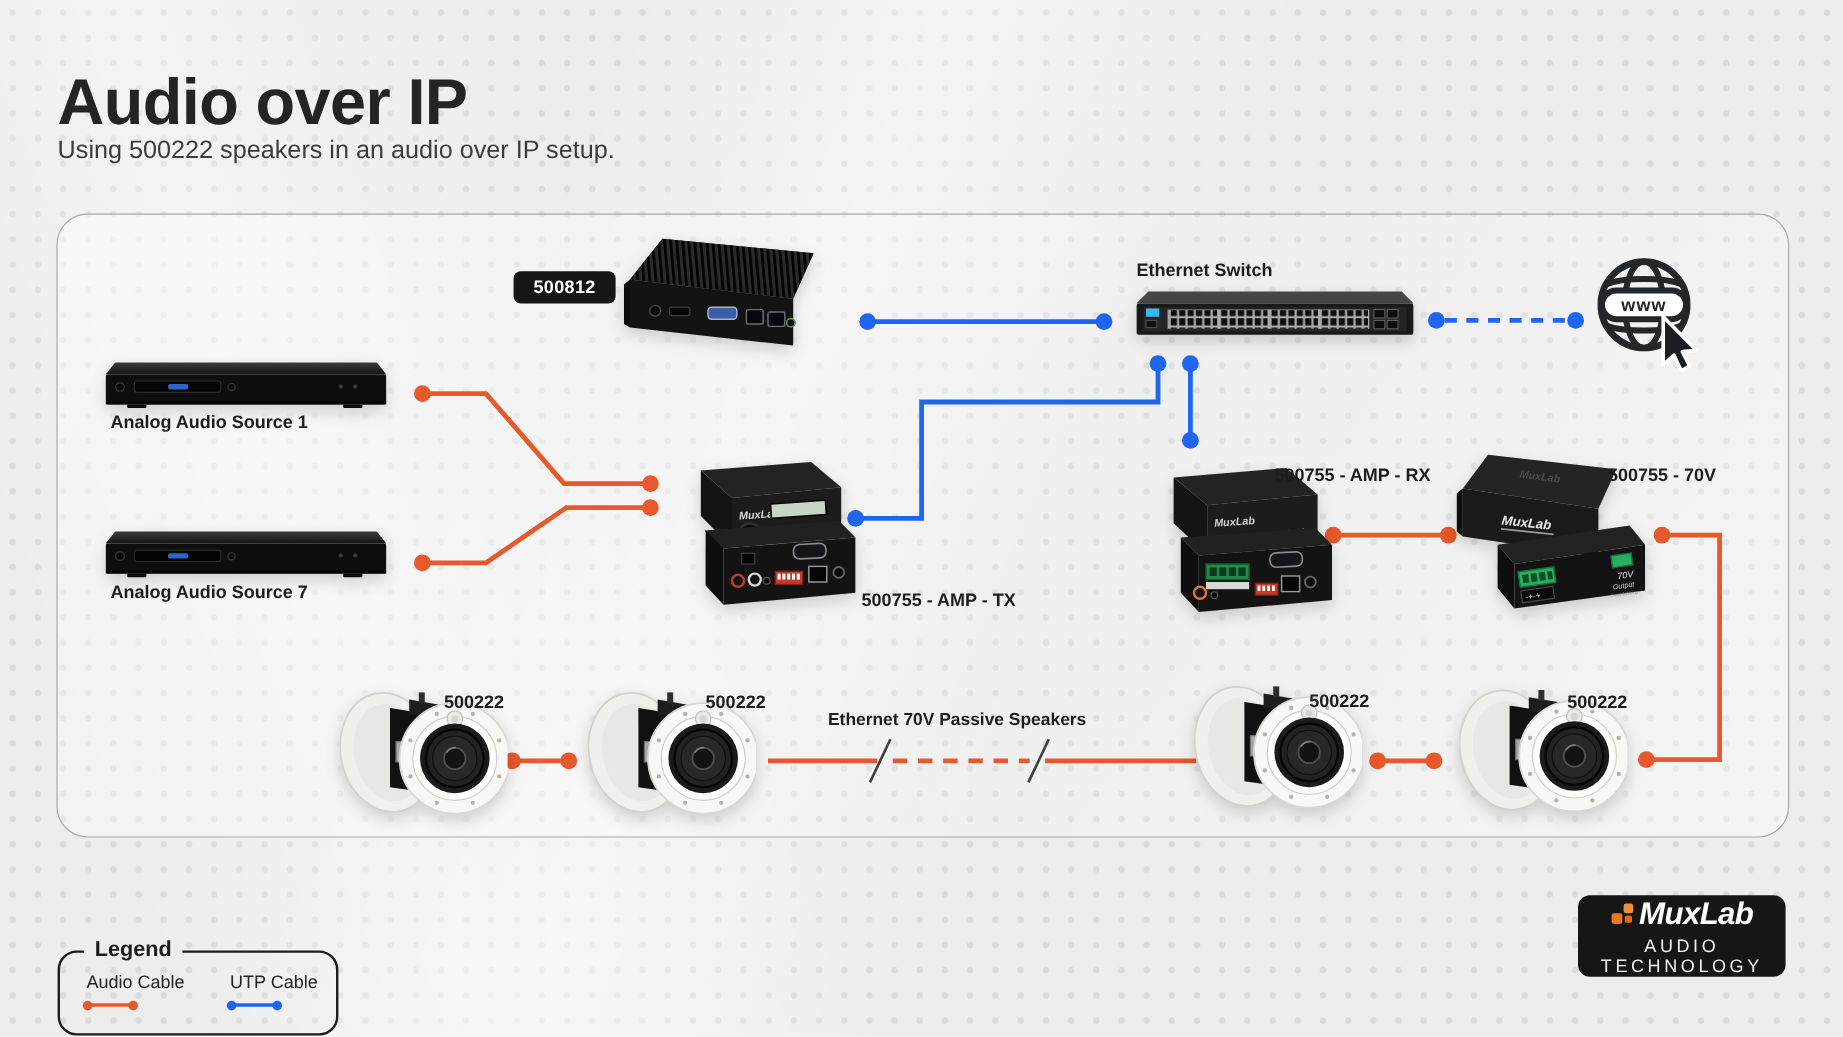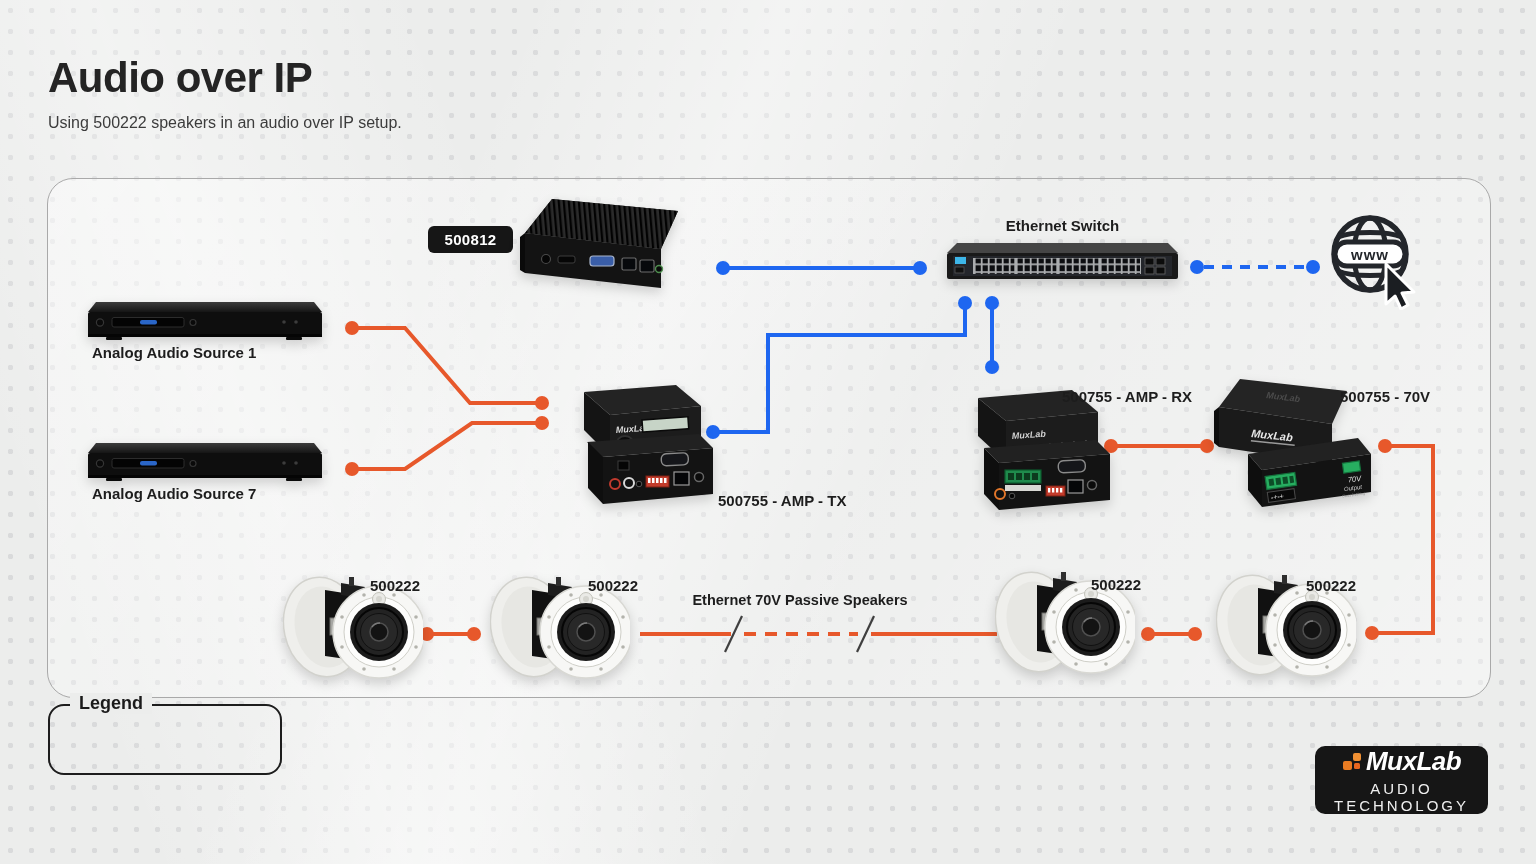--- a/index.html
+++ b/index.html
@@ -4,38 +4,38 @@
 <style>
   html,body{margin:0;padding:0;}
   body{font-family:"Liberation Sans",sans-serif;}
   .page{position:relative;width:1536px;height:864px;overflow:hidden;
     background-color:#ecedec;
     background-image:radial-gradient(circle,#d9dadb 2.6px,transparent 3px);
     background-size:21px 21px;}
   .page::before{content:"";position:absolute;inset:0;pointer-events:none;
     background:linear-gradient(112deg,rgba(255,255,255,0) 28%,rgba(255,255,255,.38) 42%,rgba(255,255,255,0) 58%),
                linear-gradient(250deg,rgba(255,255,255,0) 60%,rgba(255,255,255,.35) 78%,rgba(255,255,255,0) 92%);}
-  .title{position:absolute;left:48px;top:54px;font-size:42px;font-weight:bold;color:#242424;letter-spacing:-.5px;}
-  .subtitle{position:absolute;left:48px;top:114px;font-size:16px;color:#3c3c3c;}
+  .title{position:absolute;left:48px;top:54px;font-size:54px;font-weight:bold;color:#242424;letter-spacing:-.5px;}
+  .subtitle{position:absolute;left:48px;top:114px;font-size:21px;color:#3c3c3c;}
   .panel{position:absolute;left:47px;top:178px;width:1442px;height:518px;border:1.5px solid #a9a9a9;border-radius:26px;
     background:linear-gradient(125deg,rgba(255,255,255,.45),rgba(255,255,255,.12) 55%,rgba(255,255,255,.4));}
   .wires{position:absolute;left:0;top:0;width:1536px;height:864px;pointer-events:none;}
   .utp{stroke:var(--utp-cable,#1E66F0);stroke-width:4;fill:none;}
   .utp-dash{stroke-dasharray:10 8;}
   .utp-dot{fill:var(--utp-cable,#1E66F0);}
   .audio{stroke:var(--audio-cable,#E7582B);stroke-width:4;fill:none;}
   .audio-dash{stroke-dasharray:12 9;}
   .audio-dot{fill:var(--audio-cable,#E7582B);}
   .slash{stroke:#3f3f3f;stroke-width:2.2;}
   .dev{position:absolute;filter:drop-shadow(0 5px 6px rgba(0,0,0,.16));}
   .lbl{position:absolute;font-size:15px;font-weight:bold;color:#1d1d1d;white-space:nowrap;}
-  .lbl-c{text-align:center;}
+  .lbl-c{}
   .badge{position:absolute;left:428px;top:226px;width:85px;height:27px;background:#161616;border-radius:6px;
     color:#fff;font-size:15px;font-weight:bold;display:flex;align-items:center;justify-content:center;letter-spacing:.3px;}
-  .legend-box{position:absolute;left:48px;top:704px;width:230px;height:67px;border:2.5px solid #1d1d1d;border-radius:16px;}
+  .legend-box{position:absolute;left:48px;top:792px;width:230px;height:67px;border:2.5px solid #1d1d1d;border-radius:16px;}
   .legend-title{position:absolute;left:20px;top:-13px;padding:0 9px;background:#ecedec;font-size:18px;font-weight:bold;color:#1b1b1b;}
   .legend-items{display:flex;gap:38px;padding:16px 0 0 22px;}
   .legend-item .t{font-size:15px;color:#222;}
   .cable-sample{position:relative;margin-top:9px;width:40px;height:3px;border-radius:2px;}
   .cable-sample::before,.cable-sample::after{content:"";position:absolute;top:-2.5px;width:8px;height:8px;border-radius:50%;background:inherit;}
   .cable-sample::before{left:-3px;} .cable-sample::after{right:-3px;}
   .sample-audio{background:var(--audio-cable,#E7582B);}
   .sample-utp{background:var(--utp-cable,#1E66F0);}
   .brand{position:absolute;left:1315px;top:746px;width:173px;height:68px;background:#161616;border-radius:10px;
     display:flex;flex-direction:column;align-items:center;justify-content:center;}
@@ -308,20 +308,30 @@
 
   <svg class="dev" style="left:1216px;top:568px;width:140px;height:114px" viewBox="0 0 140 114">
       <use href="#g-speaker"></use>
     </svg>
   <div class="lbl" style="left:1306px;top:577px">500222</div>
 
   <div class="lbl lbl-c" style="left:690px;top:592px;width:220px;font-size:14.5px">Ethernet 70V Passive Speakers</div>
 
   <div class="legend-box">
     <div class="legend-title">Legend</div>
+    <div class="legend-items">
+      <div class="legend-item">
+        <div class="t">Audio Cable</div>
+        <div class="cable-sample sample-audio"></div>
+      </div>
+      <div class="legend-item">
+        <div class="t">UTP Cable</div>
+        <div class="cable-sample sample-utp"></div>
+      </div>
+    </div>
   </div>
 
   <div class="brand">
     <div class="brand-row">
       <svg width="24" height="26" viewBox="0 0 24 26">
         <rect x="1" y="13" width="9" height="9" rx="2" fill="#e87b22"></rect>
         <rect x="11" y="5" width="8" height="8" rx="2" fill="#f09033"></rect>
         <rect x="12" y="15" width="6" height="6" rx="1.5" fill="#e8671f"></rect>
       </svg>
       <span class="brand-name">MuxLab</span>

